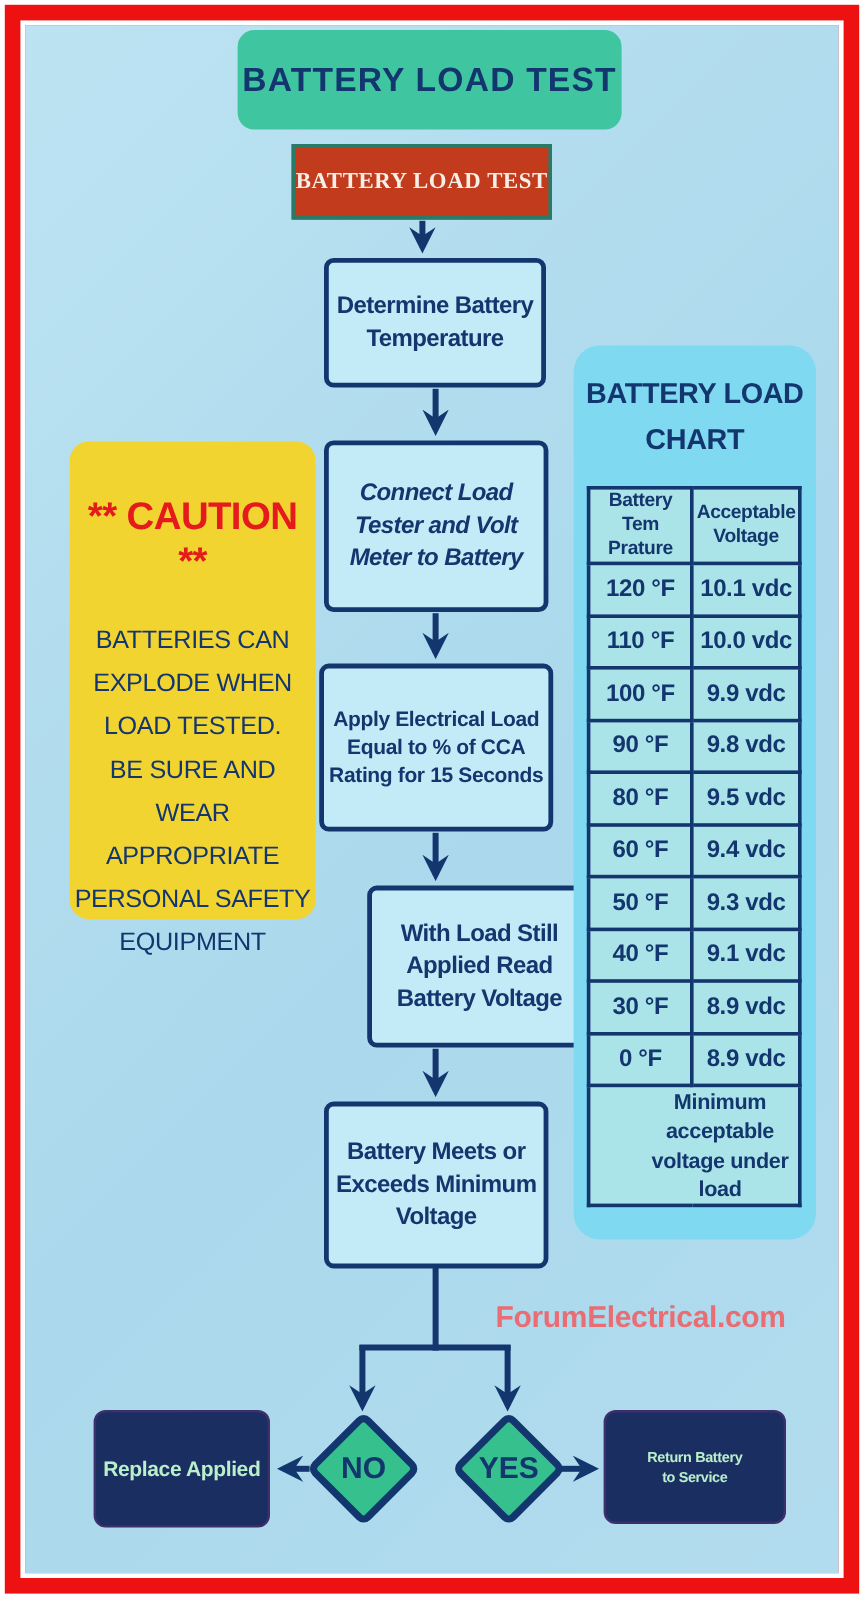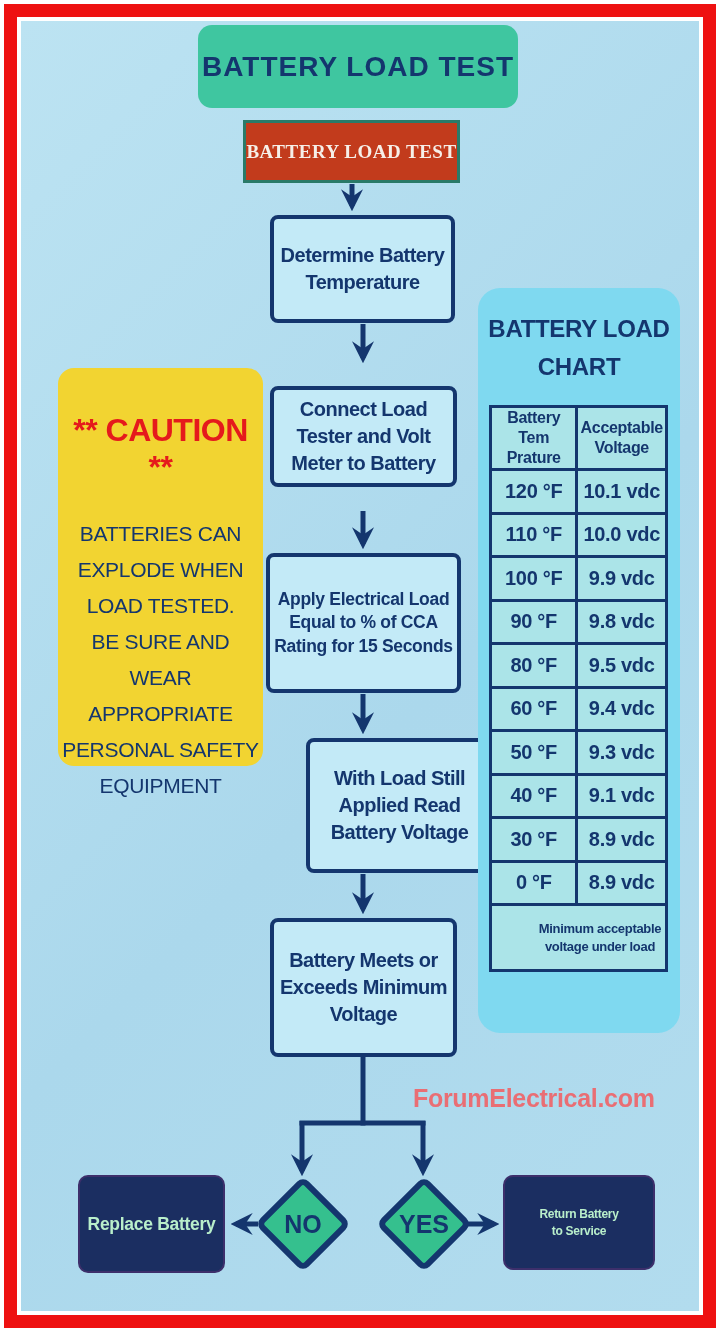--- a/index.html
+++ b/index.html
@@ -29,39 +29,39 @@
       background:var(--banner-green);border-radius:14px;display:flex;align-items:center;justify-content:center;
       color:var(--navy);font-size:28px;font-weight:bold;letter-spacing:1px;}
   .rust-box{position:absolute;left:243px;top:120px;width:217px;height:63px;
       background:var(--rust-red);border:3px solid #2a7a68;display:flex;align-items:center;justify-content:center;
       color:#f6efe8;font-family:"Liberation Serif","DejaVu Serif",serif;font-weight:bold;font-size:19px;letter-spacing:.5px;}
 
   .flow-box{position:absolute;background:var(--box-fill);border:4px solid var(--navy);border-radius:8px;
       display:flex;align-items:center;justify-content:center;text-align:center;
       color:var(--navy);font-weight:bold;font-size:20px;letter-spacing:-.5px;line-height:1.35;}
   .fb1{left:270px;top:215px;width:185px;height:108px;}
-  .fb2{left:270px;top:386px;width:187px;height:101px;}
+  .fb2{left:270px;top:367px;width:187px;height:143px;font-style:italic;}
   .fb3{left:266px;top:553px;width:195px;height:140px;font-size:17.5px;letter-spacing:-.3px;justify-content:center;}
   .fb4{left:270px;top:738px;width:187px;height:135px;margin-left:36px;}
   .fb5{left:270px;top:918px;width:187px;height:139px;}
 
   .caution{position:absolute;left:58px;top:368px;width:205px;height:398px;
       background:var(--caution-yellow);border-radius:16px;text-align:center;padding-top:44px;}
   .caution-title{color:var(--caution-red);font-size:32px;font-weight:bold;letter-spacing:-.5px;}
   .caution-body{margin-top:30px;color:var(--navy);font-size:21px;font-weight:normal;line-height:36px;letter-spacing:-.3px;}
 
   .chart-panel{position:absolute;left:478px;top:288px;width:202px;height:745px;
       background:var(--chart-panel);border-radius:22px;}
   .chart-title{margin-top:22px;text-align:center;color:var(--navy);font-size:24px;font-weight:bold;line-height:38px;letter-spacing:-.3px;}
   .chart-table{position:absolute;left:11px;top:117px;width:179px;border-collapse:collapse;table-layout:fixed;}
   .chart-table th,.chart-table td{border:3px solid var(--navy);background:var(--chart-cell);
       color:var(--navy);font-weight:bold;text-align:center;vertical-align:middle;}
   .chart-table th{height:62px;font-size:16px;line-height:1.25;letter-spacing:-.3px;}
   .chart-table td{height:43.5px;font-size:20px;letter-spacing:-.3px;}
-  .chart-table td.foot{height:66px;font-size:13px;line-height:1.35;padding-left:43px;}
+  .chart-table td.foot{height:66px;font-size:18px;line-height:1.35;padding-left:43px;}
   .col-temp{width:84px;}.col-volt{width:87px;}
 
   .watermark{position:absolute;left:413px;top:1084px;color:var(--watermark-pink);
       font-size:25px;font-weight:bold;letter-spacing:-.3px;}
 
   .diamond-wrap{position:absolute;width:96px;height:96px;}
   .dw-no{left:255px;top:1176px;}
   .dw-yes{left:376px;top:1176px;}
   .diamond{position:absolute;left:14px;top:14px;width:68px;height:68px;
       background:var(--diamond-green);border:6px solid var(--navy);border-radius:8px;transform:rotate(45deg);}
@@ -216,19 +216,19 @@
   <div class="diamond-wrap dw-no">
     <div class="diamond"></div>
     <div class="diamond-label" data-bind="flow.decisions.no">NO</div>
   </div>
   <div class="diamond-wrap dw-yes">
     <div class="diamond"></div>
     <div class="diamond-label" data-bind="flow.decisions.yes">YES</div>
   </div>
 
   <div class="outcome oc-neg">
-    <span data-bind="flow.outcomes.negative">Replace Battery</span>
+    <span data-bind="flow.outcomes.negative">Replace Applied</span>
   </div>
   <div class="outcome oc-pos">
     <span data-bind="flow.outcomes.positive">Return Battery
 to Service</span>
   </div>
 </div>
 
 </body></html>

